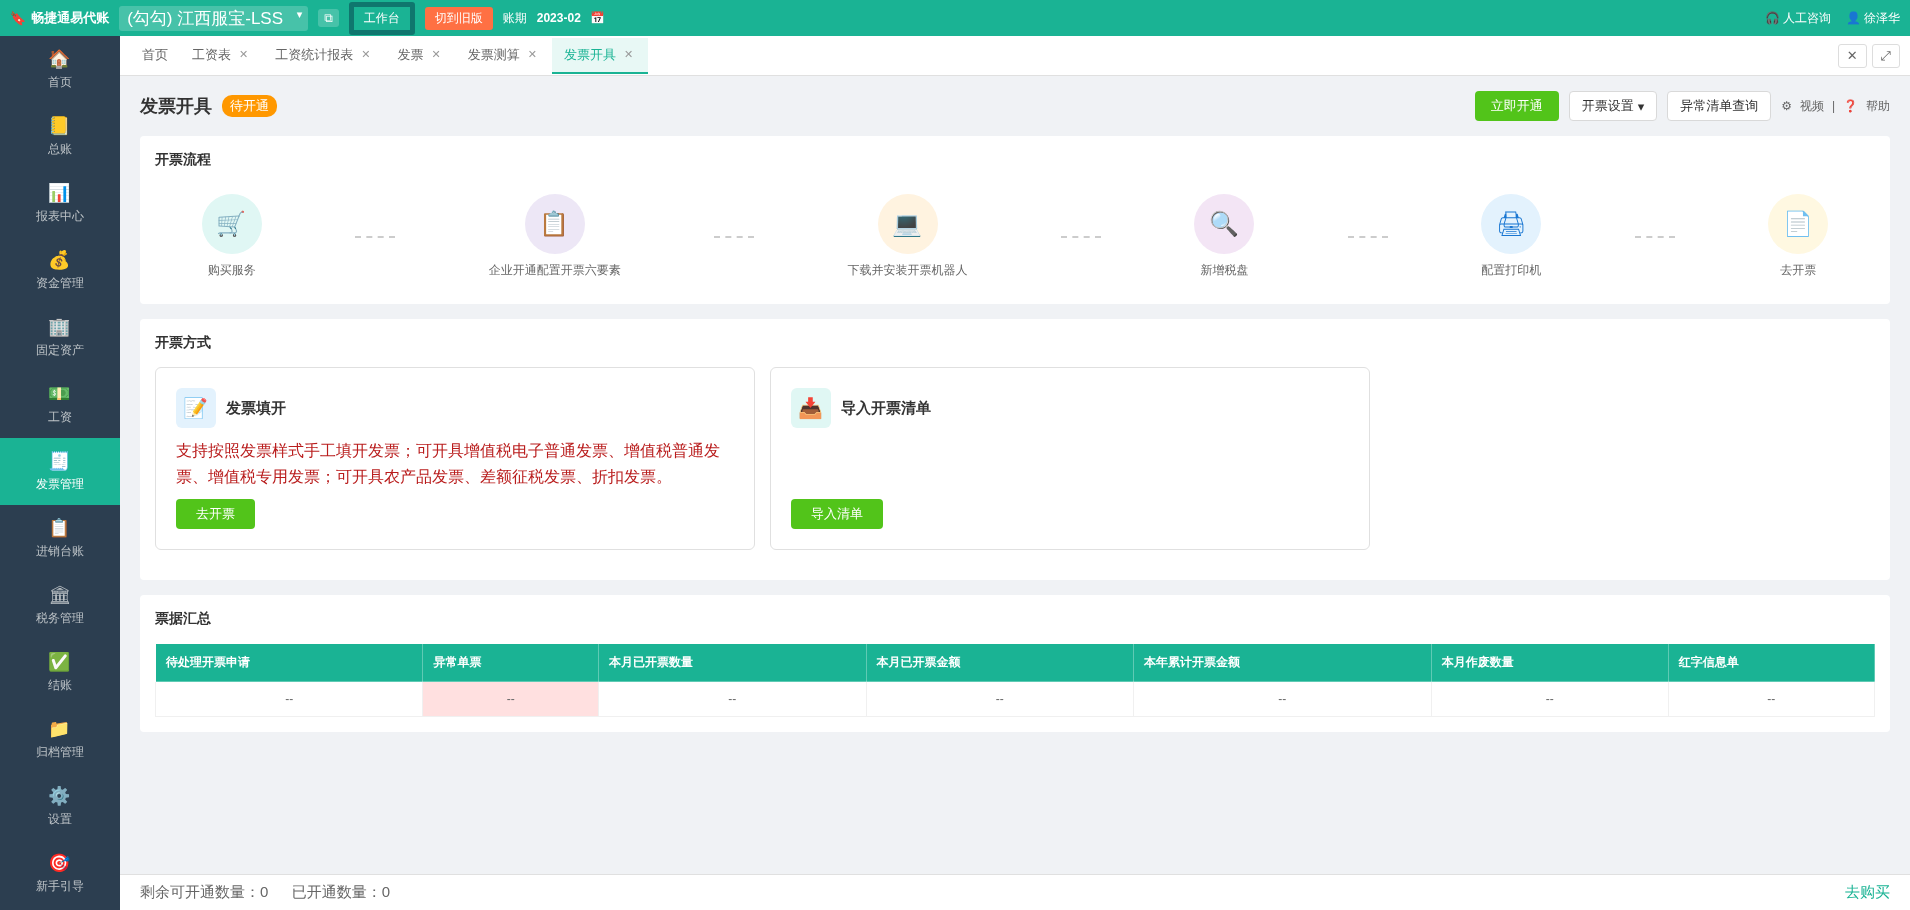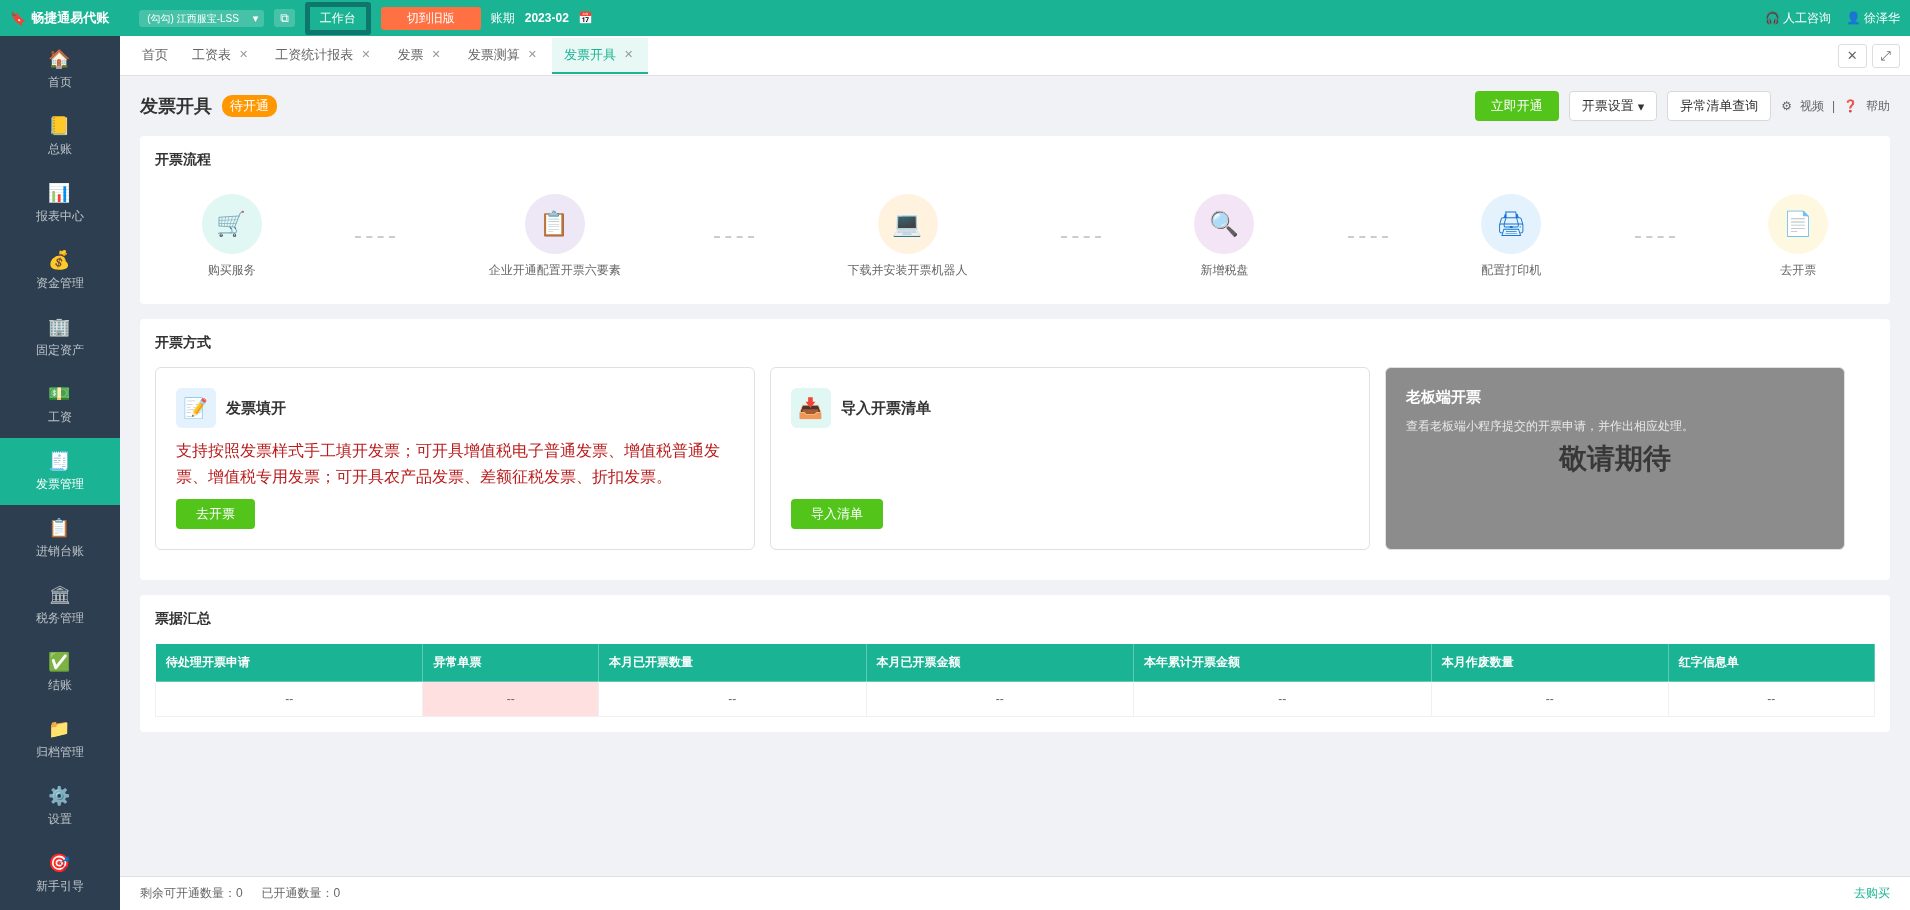--- a/index.html
+++ b/index.html
@@ -2,26 +2,26 @@
 <html><head>
   <meta charset="utf-8">
   <style>
     * { margin: 0; padding: 0; box-sizing: border-box; }
     body { font-family: 'Microsoft YaHei', Arial, sans-serif; font-size: 13px; background: #f0f2f5; width: 1910px; min-height: 910px; overflow: hidden; }
 
     
     .top-bar { height: 36px; background: #1ab394; display: flex; align-items: center; justify-content: space-between; padding: 0 10px; }
     .top-bar-left { display: flex; align-items: center; gap: 10px; }
     .app-logo { color: white; font-size: 13px; font-weight: bold; display: flex; align-items: center; gap: 5px; }
-    .company-selector { background: rgba(255,255,255,0.2); border: none; color: white; padding: 3px 25px 3px 8px; border-radius: 3px; font-size: 10px; cursor: pointer; appearance: none; -webkit-appearance: none; position: relative; margin-left: 20px; }
+    .company-selector { background: rgba(255,255,255,0.2); border: none; color: white; padding: 3px 25px 3px 8px; border-radius: 3px; font-size: 17px; cursor: pointer; appearance: none; -webkit-appearance: none; position: relative; }
     .company-wrapper { position: relative; display: inline-block; }
     .company-wrapper::after { content: '▾'; color: white; position: absolute; right: 6px; top: 2px; font-size: 11px; pointer-events: none; }
     .copy-icon-btn { background: rgba(255,255,255,0.2); border: none; color: white; padding: 2px 6px; border-radius: 3px; cursor: pointer; font-size: 12px; }
     .workbench-btn { background: #1ab394; border: 5px solid #0f766e; color: white; padding: 3px 10px; border-radius: 3px; font-size: 12px; cursor: pointer; }
-    .old-version-btn { background: #ff7043; border: none; color: white; padding: 3px 26px; border-radius: 3px; font-size: 12px; cursor: pointer; }
+    .old-version-btn { background: #ff7043; border: none; color: white; padding: 3px 10px; border-radius: 3px; font-size: 12px; cursor: pointer; }
     .period-label { color: white; font-size: 12px; }
     .period-value { color: white; font-size: 12px; font-weight: bold; }
     .calendar-icon { color: white; font-size: 12px; cursor: pointer; }
     .top-bar-right { display: flex; align-items: center; gap: 15px; color: white; font-size: 12px; }
     .user-service { display: flex; align-items: center; gap: 3px; cursor: pointer; }
     .user-name { display: flex; align-items: center; gap: 3px; cursor: pointer; }
 
     
     .main-layout { display: flex; height: calc(910px - 36px); }
 
@@ -88,21 +88,21 @@
     .old-version-desc { color: rgba(255,255,255,0.8); font-size: 12px; line-height: 1.6; }
     .old-version-coming { position: absolute; top: 50%; left: 50%; transform: translate(-50%, -50%); font-size: 28px; color: rgba(0,0,0,0.6); font-weight: bold; }
 
     
     .summary-table { width: 100%; border-collapse: collapse; }
     .summary-table th { background: #1ab394; color: white; padding: 10px; text-align: left; font-size: 12px; border: 1px solid rgba(255,255,255,0.3); }
     .summary-table td { padding: 10px; text-align: center; font-size: 12px; color: #666; border: 1px solid #f0f0f0; background: white; }
     .summary-table td.highlight { background: #ffe0e0; }
 
     
-    .bottom-bar { background: white; border-top: 1px solid #e0e0e0; padding: 8px 20px; display: flex; align-items: center; justify-content: space-between; font-size: 12px; color: #666; }
+    .bottom-bar { background: white; border-top: 1px solid #e0e0e0; padding: 8px 20px; display: flex; align-items: center; justify-content: space-between; font-size: 15px; color: #666; }
     .bottom-bar-link { color: #1ab394; cursor: pointer; }
 
     
     .step-divider { display: flex; flex-direction: column; align-items: center; gap: 2px; }
     .dash-line { width: 40px; height: 2px; border-top: 2px dashed #ccc; }
   </style>
 </head>
 <body>
 
 <div class="top-bar">
@@ -322,27 +322,20 @@
           <div class="billing-card">
             <div class="billing-card-header">
               <div class="billing-card-icon icon-teal">
                 <span>📥</span>
               </div>
               <div class="billing-card-title">导入开票清单</div>
             </div>
             <button class="btn-green billing-card-btn">导入清单</button>
           </div>
 
-          <div class="old-version-card">
-            <div class="old-version-overlay">
-              <div class="old-version-title">老板端开票</div>
-              <div class="old-version-desc">查看老板端小程序提交的开票申请，并作出相应处理。</div>
-            </div>
-            <div class="old-version-coming">敬请期待</div>
-          </div>
         </div>
       </div>
 
       <div class="section">
         <div class="section-title">票据汇总</div>
         <table class="summary-table">
           <thead>
             <tr id="summary-header-row">
                 <th>待处理开票申请</th>
                 <th>异常单票</th>

